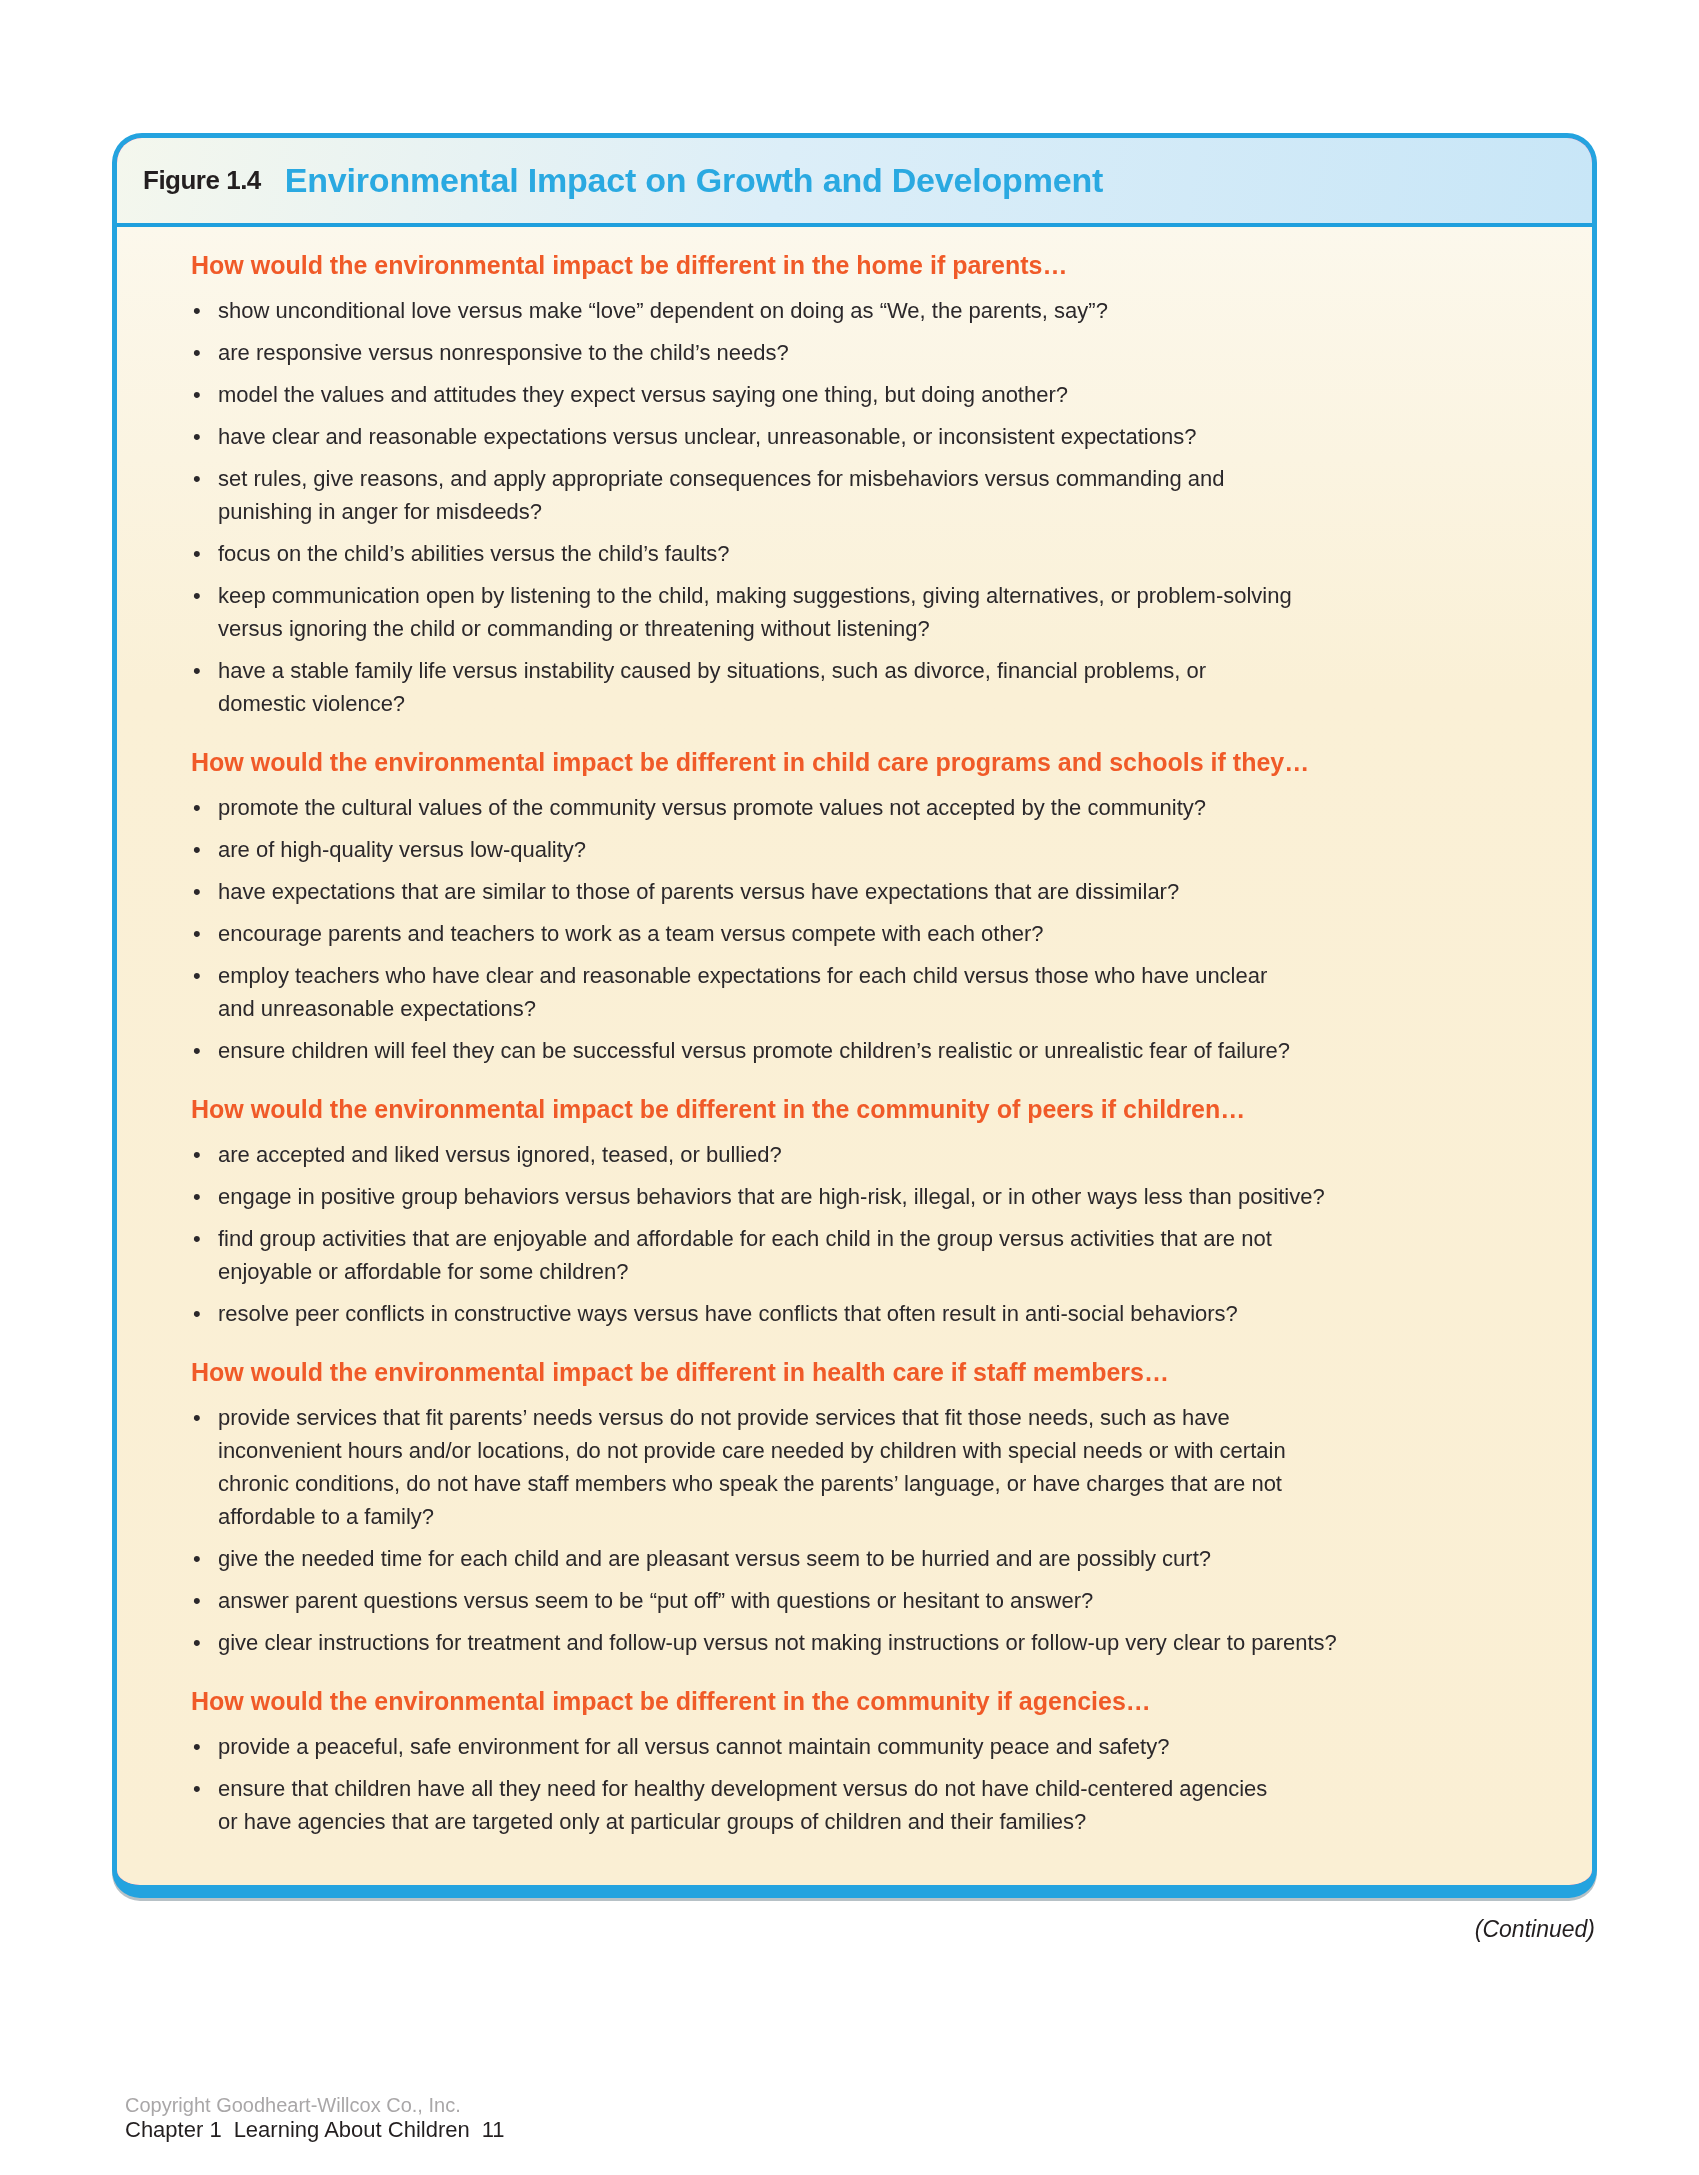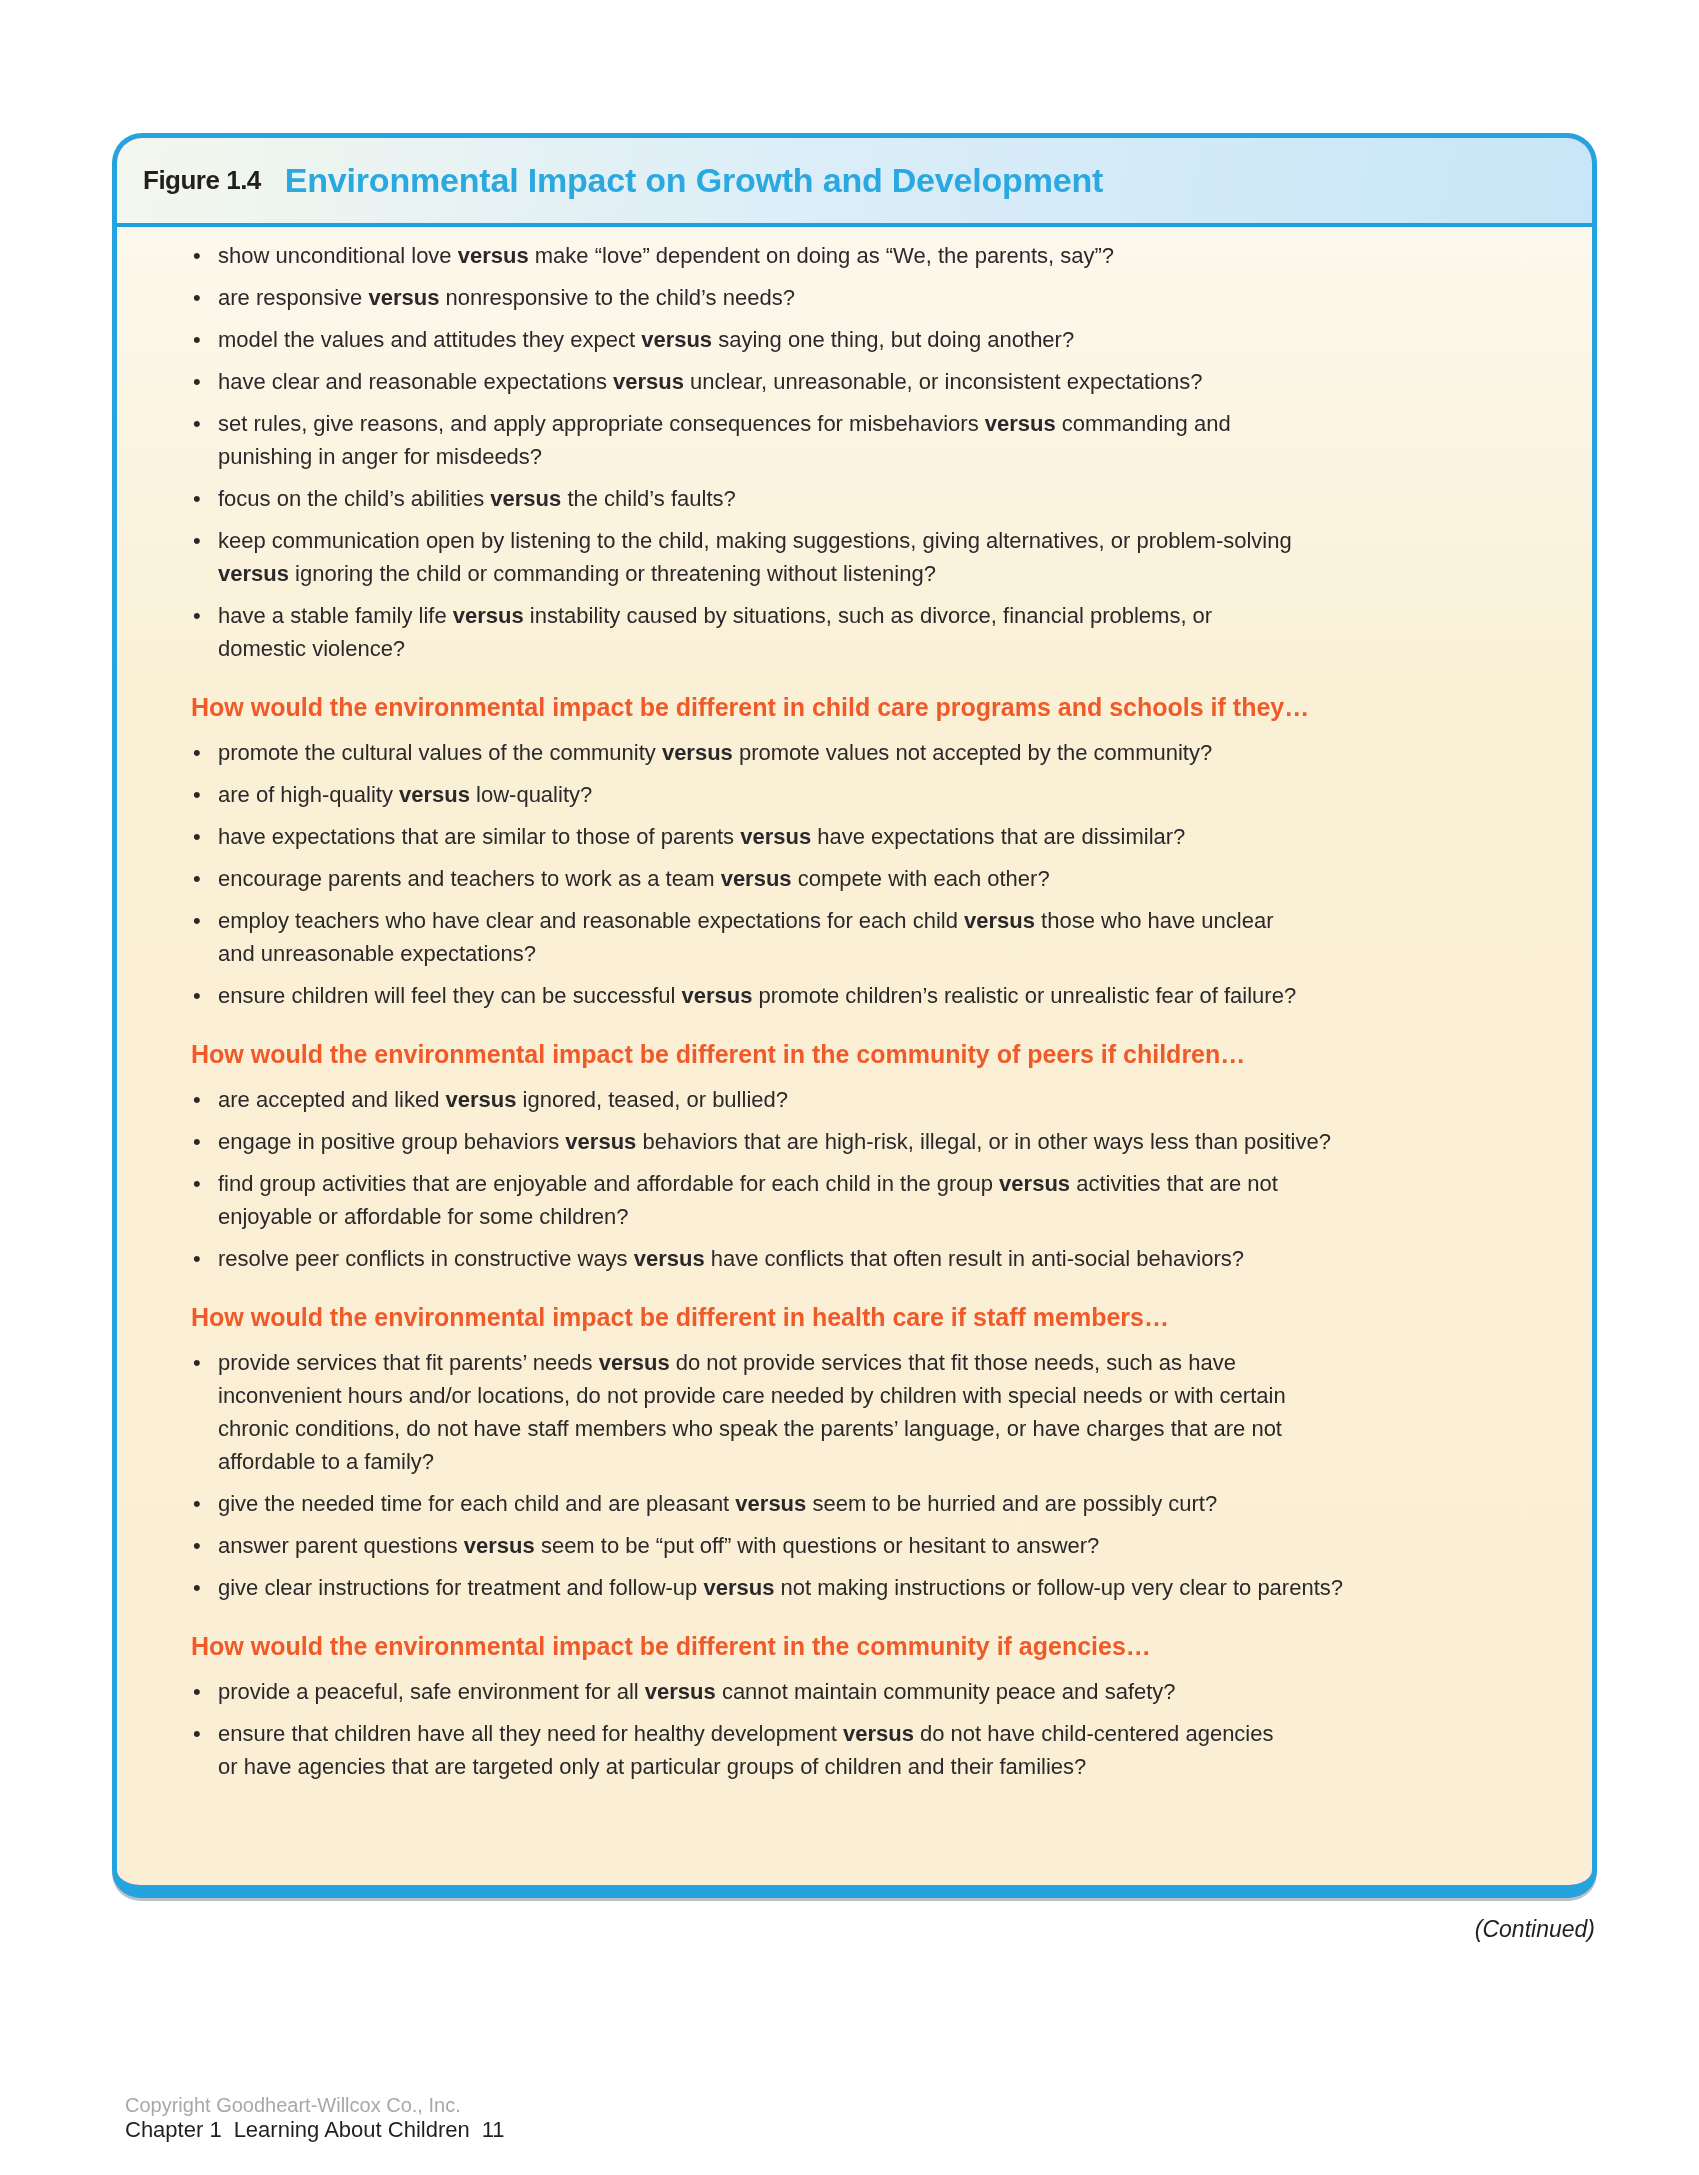--- a/index.html
+++ b/index.html
@@ -71,21 +71,21 @@
     padding-left:27px;
     margin-bottom:9px;
     line-height:33px;
     white-space:pre-wrap;
   }
   .bullet-marker{
     position:absolute;
     left:2px;top:0;
     line-height:33px;
   }
-  .versus{font-weight:bold;}
+  .versus{font-weight:normal;}
   .continued{
     position:absolute;
     top:1916px;
     right:104px;
     font-style:italic;
     font-size:23px;
     color:#231F20;
   }
   .footer{
     position:absolute;
@@ -114,20 +114,21 @@
 <body>
 
 <div class="page">
 
   <div class="figure-box">
     <div class="figure-header">
       <span class="figure-label">Figure 1.4</span>
       <span class="figure-title">Environmental Impact on Growth and Development</span>
     </div>
     <div class="figure-body" id="sections">
+        <div class="section-heading first">How would the environmental impact be different in the home if parents…</div>
         <ul class="bullet-list">
           <li class="bullet-item"><span class="bullet-marker">•</span><span>show unconditional love </span><span class="versus">versus</span><span> make “love” dependent on doing as “We, the parents, say”?</span></li>
           <li class="bullet-item"><span class="bullet-marker">•</span><span>are responsive </span><span class="versus">versus</span><span> nonresponsive to the child’s needs?</span></li>
           <li class="bullet-item"><span class="bullet-marker">•</span><span>model the values and attitudes they expect </span><span class="versus">versus</span><span> saying one thing, but doing another?</span></li>
           <li class="bullet-item"><span class="bullet-marker">•</span><span>have clear and reasonable expectations </span><span class="versus">versus</span><span> unclear, unreasonable, or inconsistent expectations?</span></li>
           <li class="bullet-item"><span class="bullet-marker">•</span><span>set rules, give reasons, and apply appropriate consequences for misbehaviors </span><span class="versus">versus</span><span> commanding and
 punishing in anger for misdeeds?</span></li>
           <li class="bullet-item"><span class="bullet-marker">•</span><span>focus on the child’s abilities </span><span class="versus">versus</span><span> the child’s faults?</span></li>
           <li class="bullet-item"><span class="bullet-marker">•</span><span>keep communication open by listening to the child, making suggestions, giving alternatives, or problem-solving
 </span><span class="versus">versus</span><span> ignoring the child or commanding or threatening without listening?</span></li>

